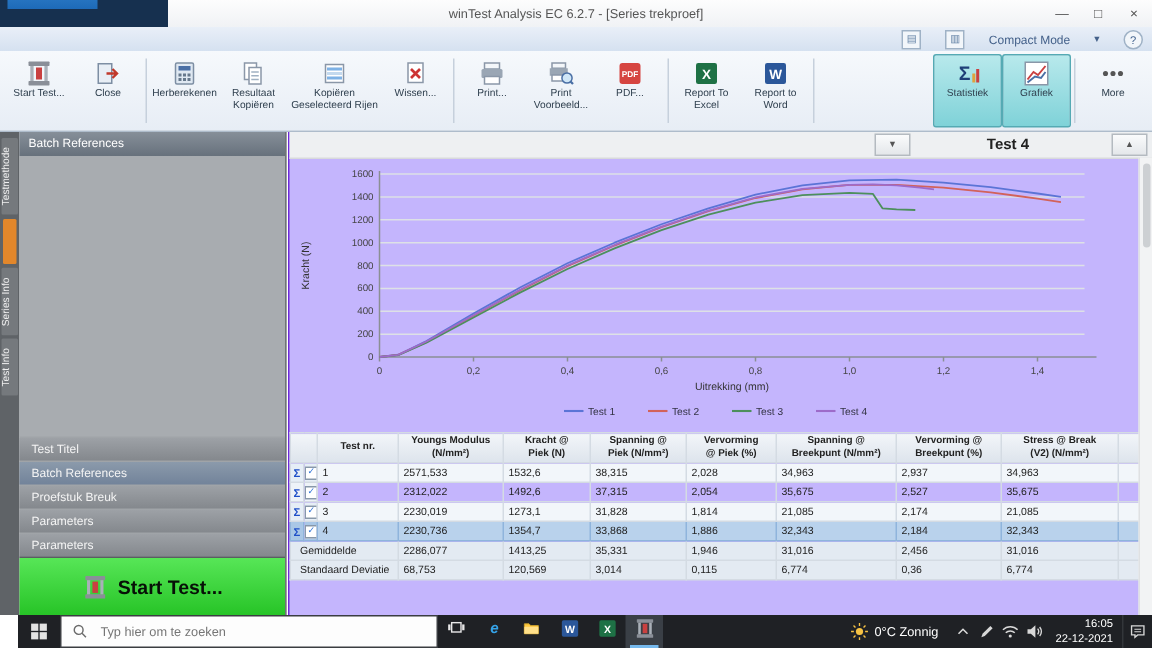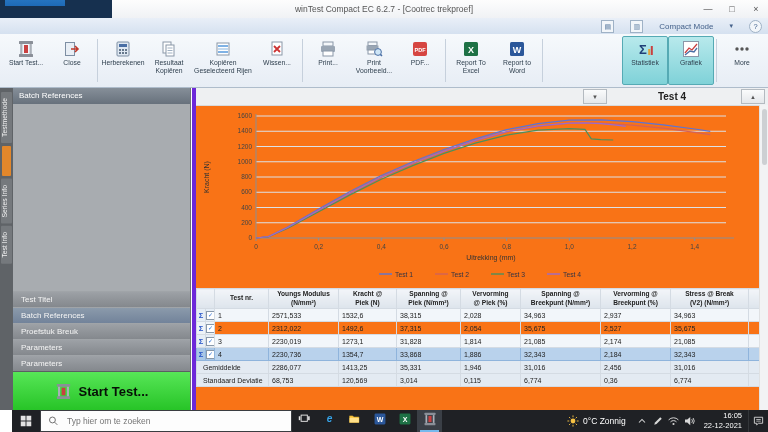--- a/index.html
+++ b/index.html
@@ -47,21 +47,21 @@
   .lp-select{height:13px;background:#fff;border:1px solid #7a828a;display:flex;align-items:center;font-size:8px;padding-left:4px;color:#222;}
   .lp-dd{margin-left:auto;width:13px;height:100%;background:linear-gradient(#f0f3f6,#d7dde3);border-left:1px solid #9aa2aa;display:flex;align-items:center;justify-content:center;}
   .lp-dd::after{content:"";width:0;height:0;border-left:3px solid transparent;border-right:3px solid transparent;border-top:4px solid #555;}
   .lp-fill{flex:1;background:#a8acb0;}
   .lp-navwrap{flex:0 0 auto;}
   .lp-nav{height:15px;margin-top:1px;background:linear-gradient(#9da1a6,#84888d);color:#f4f4f4;font-size:8px;line-height:15px;padding-left:8px;}
   .lp-nav.active{background:linear-gradient(#8b9aab,#72839a);}
   .lp-start{flex:0 0 38px;background:linear-gradient(#57e657,#27c427);display:flex;align-items:center;justify-content:center;gap:7px;font-size:13px;font-weight:bold;color:#071007;border-top:1px solid #5a5e62;}
 
   
-  #main{position:absolute;left:192px;right:0;top:88px;bottom:22px;background:#f97316;border-left:4px solid #6d28d9;box-sizing:border-box;}
+  #main{position:absolute;left:192px;right:0;top:88px;bottom:22px;background:#c4b5fd;border-left:1px solid #6d28d9;box-sizing:border-box;}
   .main-strip{height:17px;background:#eef0f2;border-bottom:1px solid #d8dadc;display:flex;align-items:center;padding:0 3px;}
   .ms-sp{flex:1;}
   .ms-btn{width:22px;height:13px;background:linear-gradient(#fafbfc,#e4e7ea);border:1px solid #b4bac0;font-size:6px;color:#555;display:flex;align-items:center;justify-content:center;margin-left:4px;}
   .ms-label{width:130px;text-align:center;font-size:10px;font-weight:bold;color:#222;}
   #chart-wrap{height:182px;position:relative;}
   #table-wrap{width:568px;}
   table{border-collapse:collapse;width:568px;table-layout:fixed;font-size:7px;color:#222;}
   th,td{border:1px solid #d4dbe3;padding:0 3px;height:13px;overflow:hidden;white-space:nowrap;text-align:left;box-sizing:border-box;}
   thead th{background:linear-gradient(#f2f5f9,#dde4ec);font-weight:bold;font-size:6.6px;height:20px;text-align:center;padding:1px 2px;line-height:1.25;}
   td.ic{padding:0;text-align:center;background:#eef3f8;}
@@ -93,21 +93,21 @@
 </style>
 </head>
 <body>
 
 <div id="app">
 
   <div id="titlebar">
     <div class="doc-tab-zone">
       <div class="doc-tab">Testserie</div>
     </div>
-    <div class="win-title">winTest Compact EC 6.2.7 - [Cootrec trekproef]</div>
+    <div class="win-title">winTest Analysis EC 6.2.7 - [Series trekproef]</div>
     <div class="win-controls">
       <div class="wc">—</div>
       <div class="wc">□</div>
       <div class="wc">×</div>
     </div>
   </div>
 
   <div id="ribbon-tabs">
     <div class="rt-right">
       <span class="rr-ico">▤</span>

